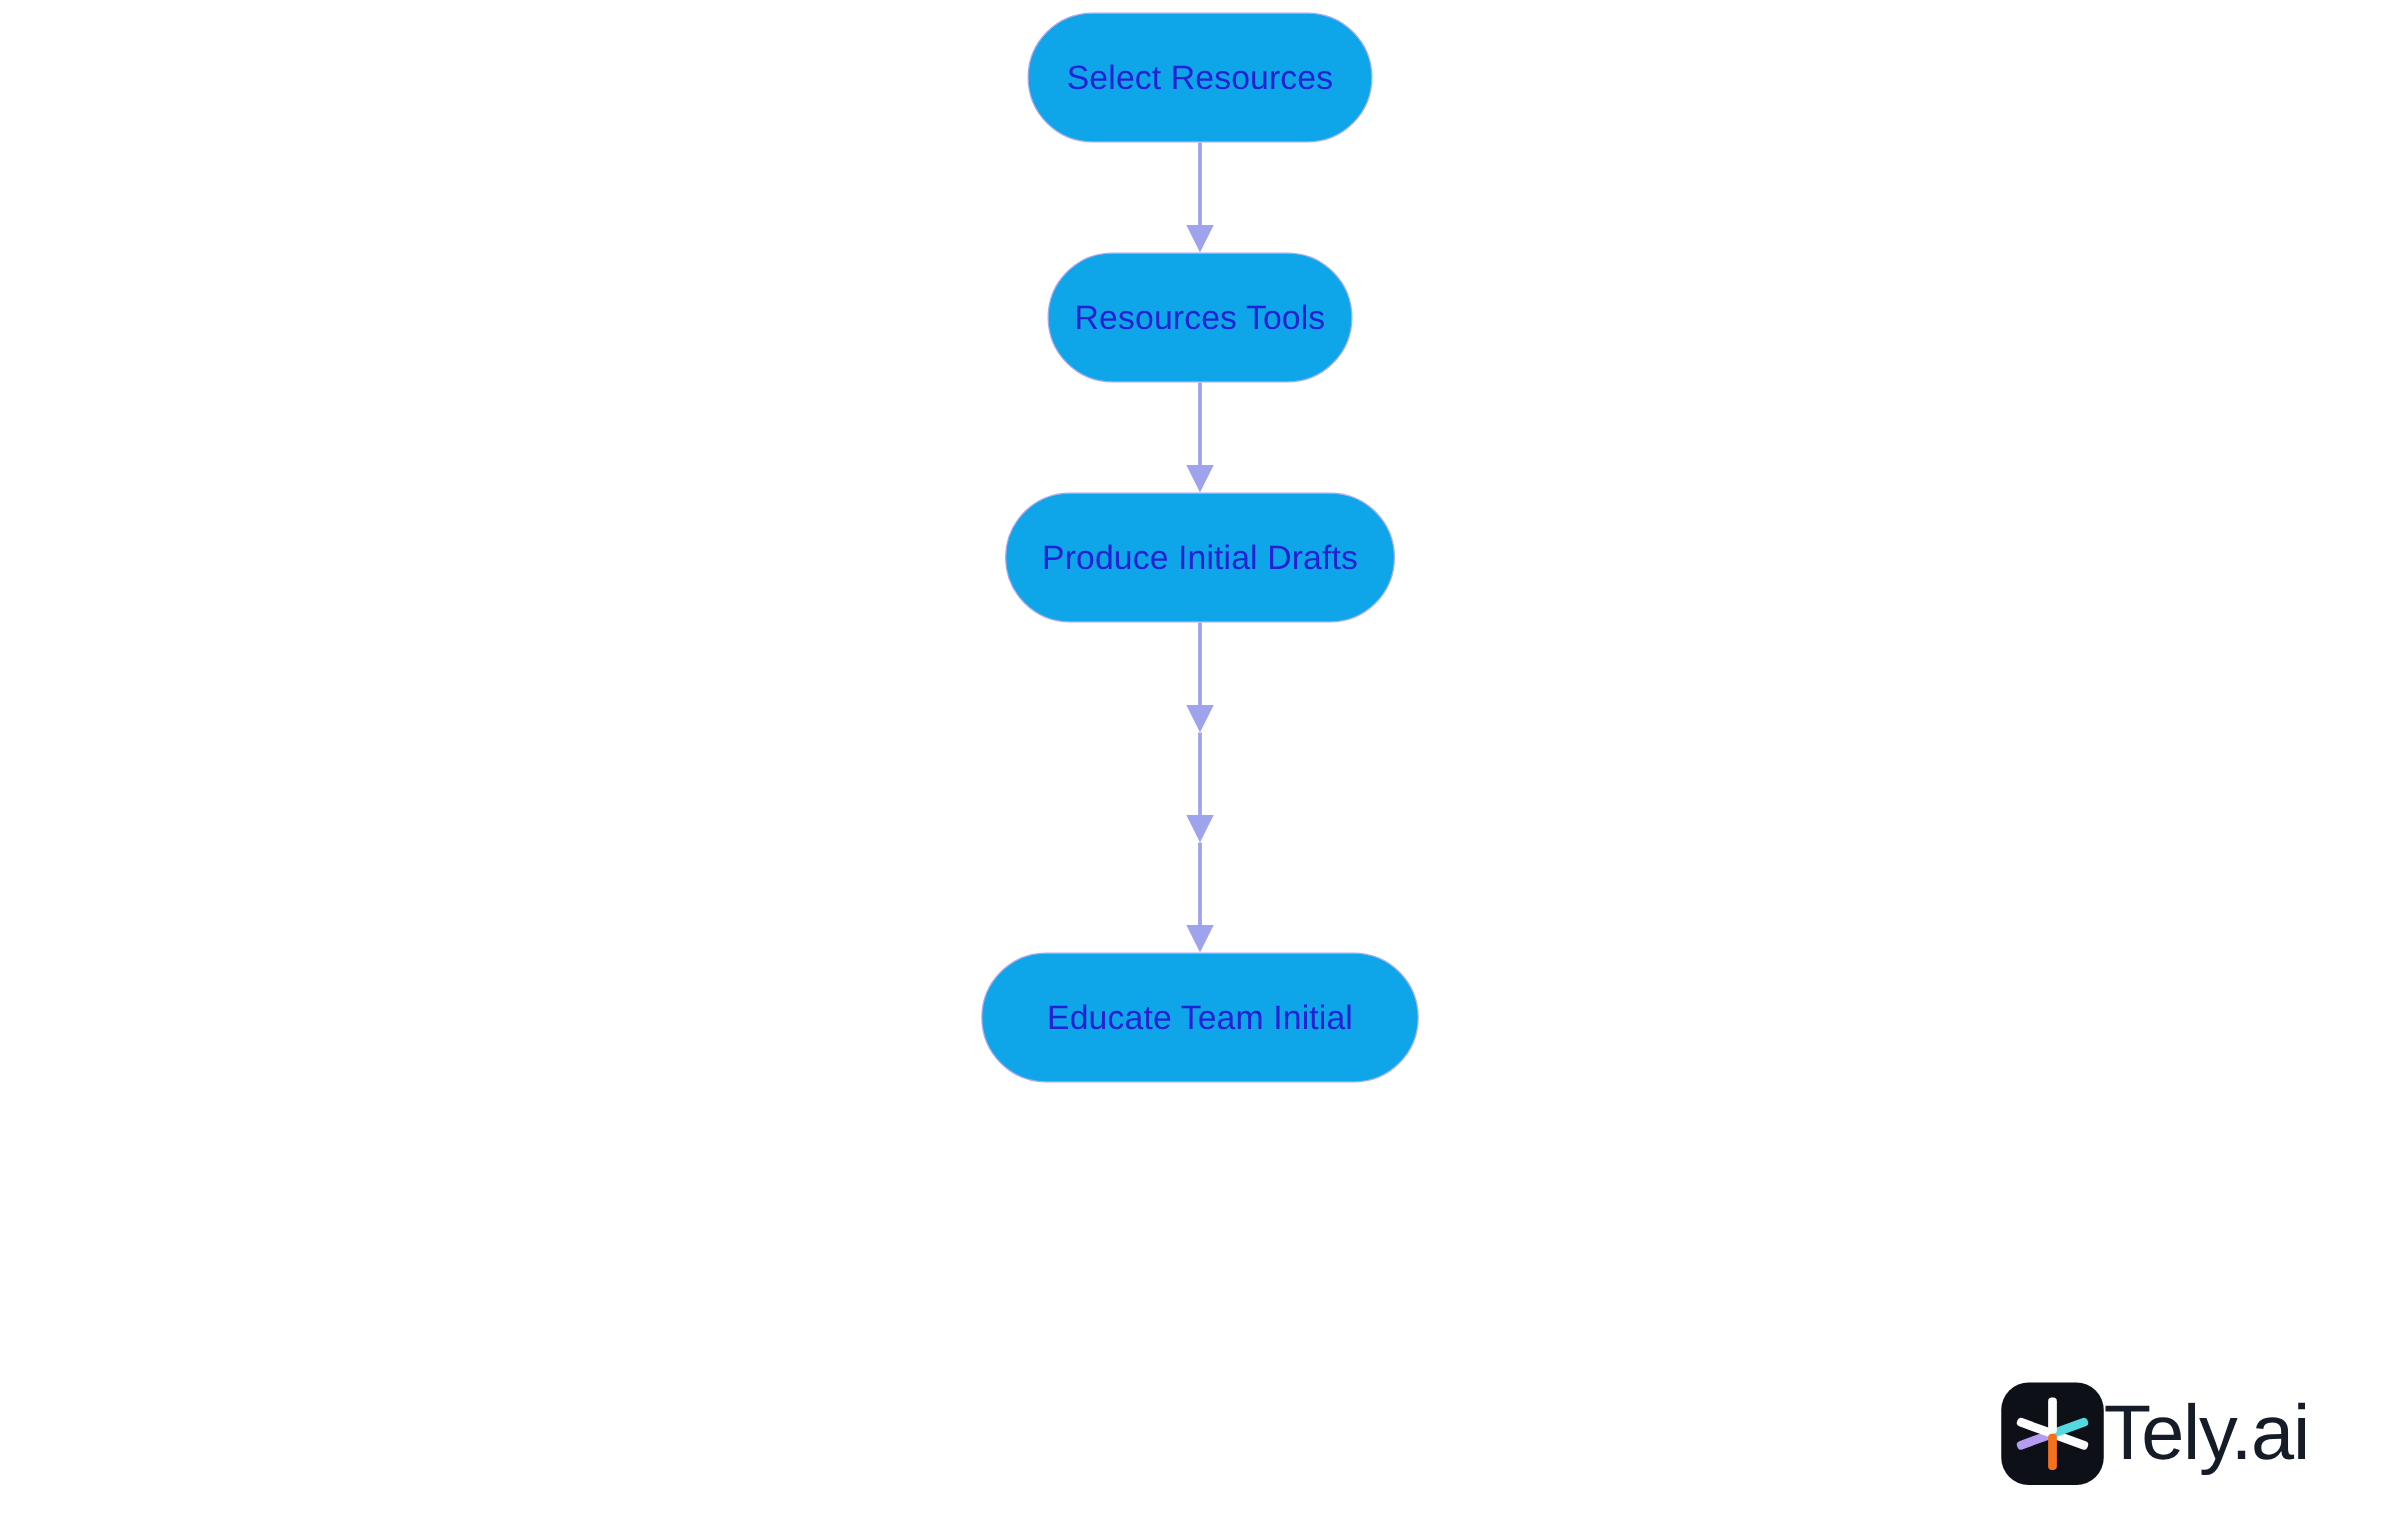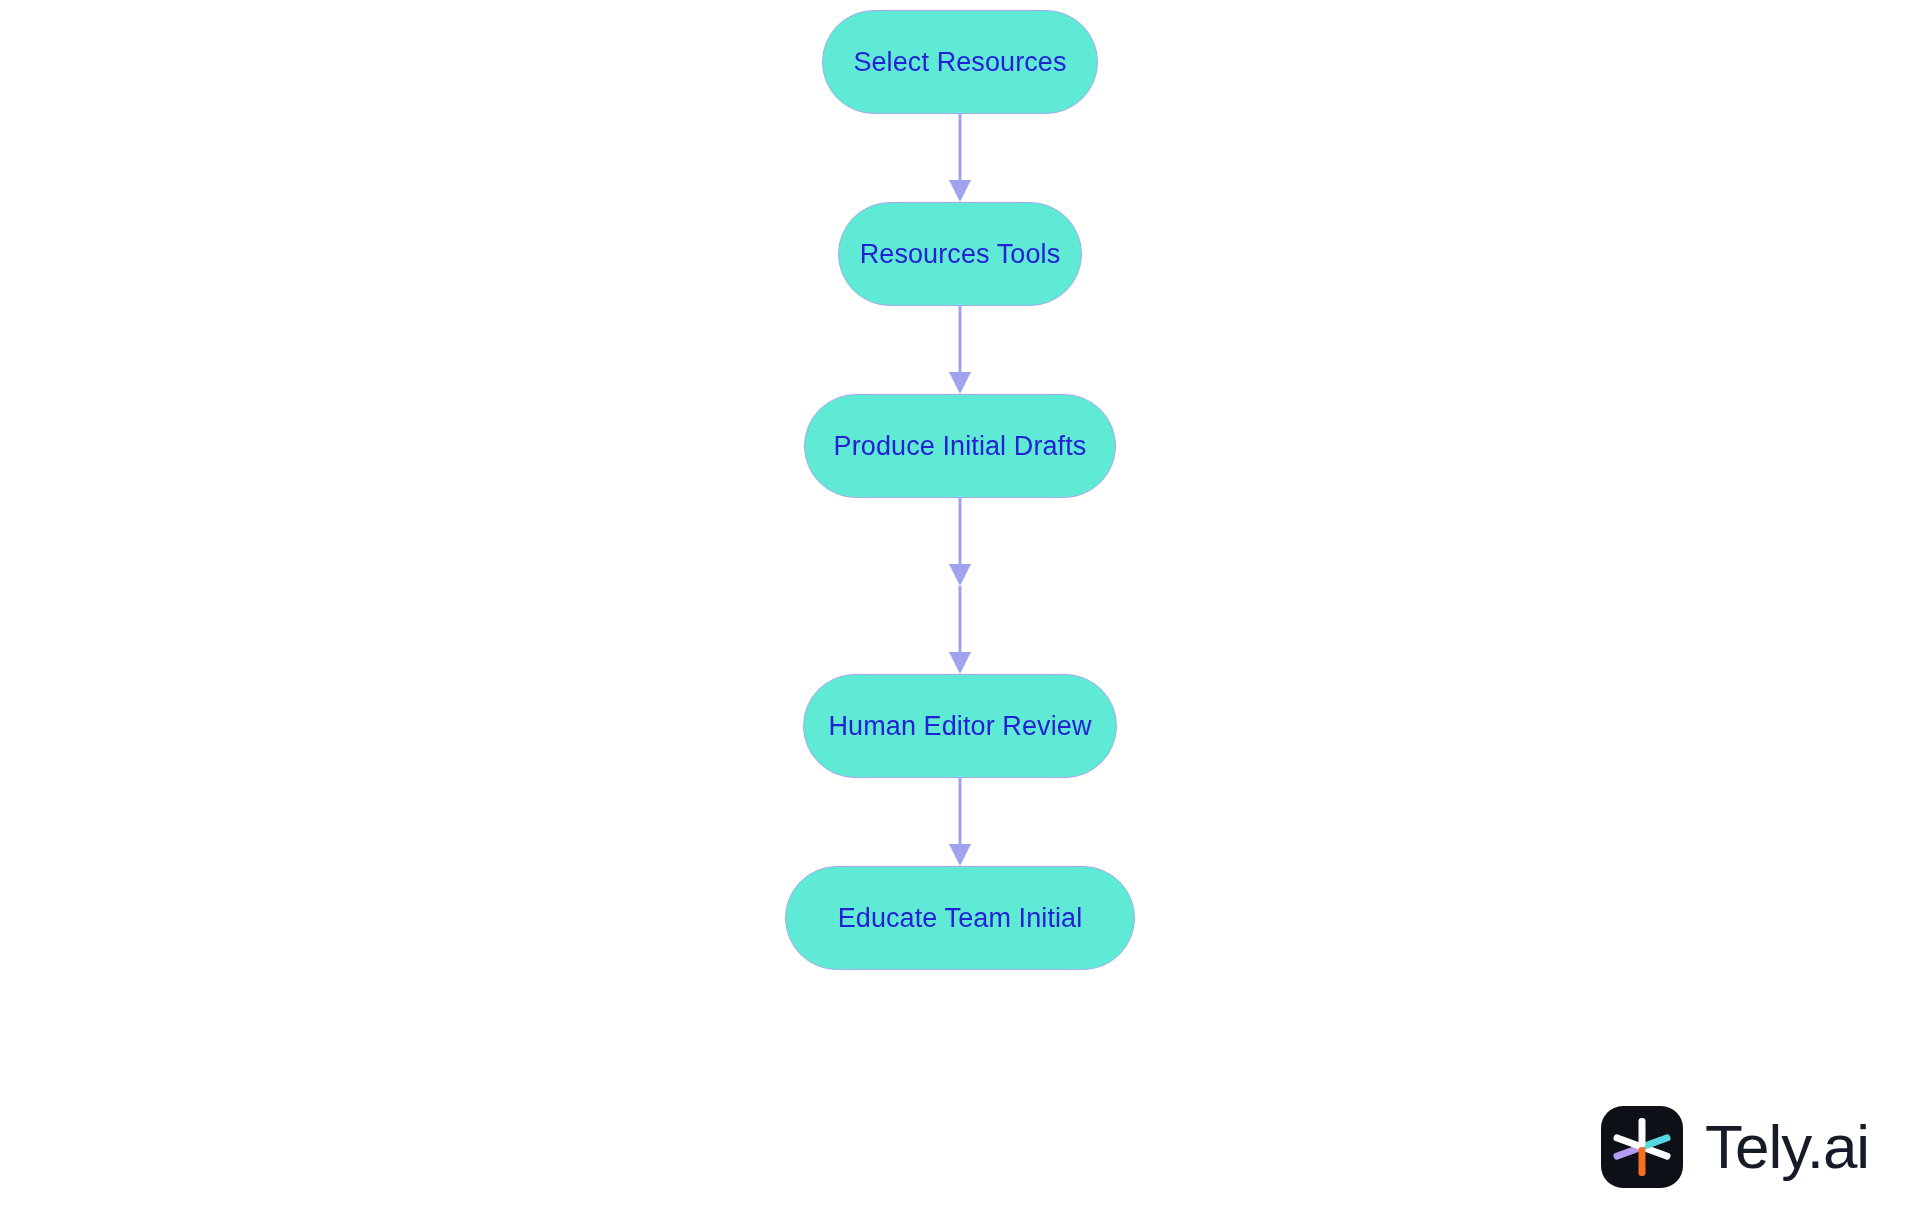--- a/index.html
+++ b/index.html
@@ -33,21 +33,21 @@
     width: 1920px;
     display: flex;
     flex-direction: column;
     align-items: center;
   }
 
   .node {
     position: relative;
     box-sizing: border-box;
     height: 104px;
-    background: #5eead4;
+    background: #0ea5e9;
     border: 1.6px solid #a7aaee;
     border-radius: 52px;
     display: flex;
     align-items: center;
     justify-content: center;
     flex: 0 0 auto;
   }
 
   .node-label {
     color: #2421d4;
@@ -87,21 +87,20 @@
     border-left: 11px solid transparent;
     border-right: 11px solid transparent;
     border-top: 22px solid #9fa3ee;
   }
 
   
   .logo-lockup {
     position: absolute;
     display: flex;
     align-items: center;
-    gap: 22px;
   }
   .logo-mark {
     width: 82px;
     height: 82px;
     border-radius: 22px;
     background: #0d1117;
     position: relative;
     overflow: hidden;
     flex: 0 0 auto;
   }
@@ -194,23 +193,20 @@
       <div class="connector-line"></div>
       <div class="connector-head"></div>
     </div>
 
 
     <div class="connector">
       <div class="connector-line"></div>
       <div class="connector-head"></div>
     </div>
 
-    <div class="node" style="width:314px;">
-      <span class="node-label">Human Editor Review</span>
-    </div>
 
     <div class="connector">
       <div class="connector-line"></div>
       <div class="connector-head"></div>
     </div>
 
     <div class="node" style="width:350px;">
       <span class="node-label">Educate Team Initial</span>
     </div>
 

